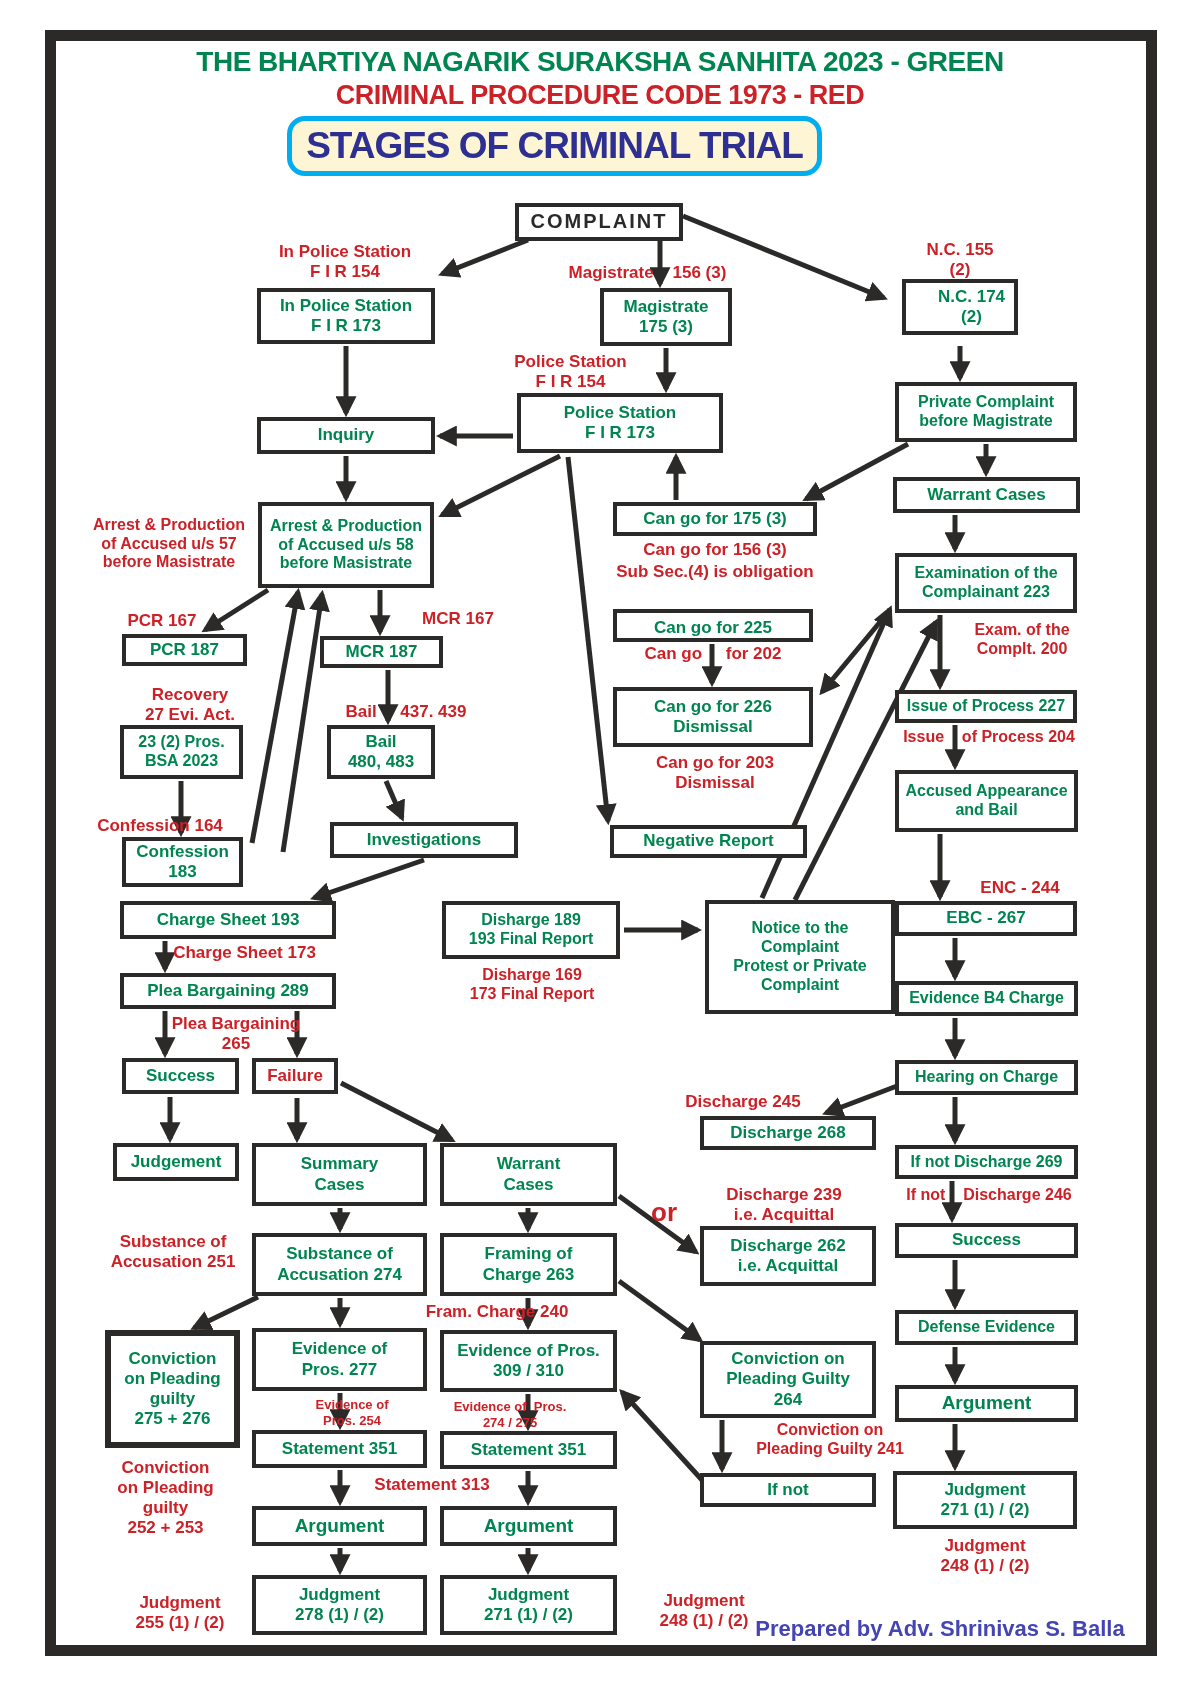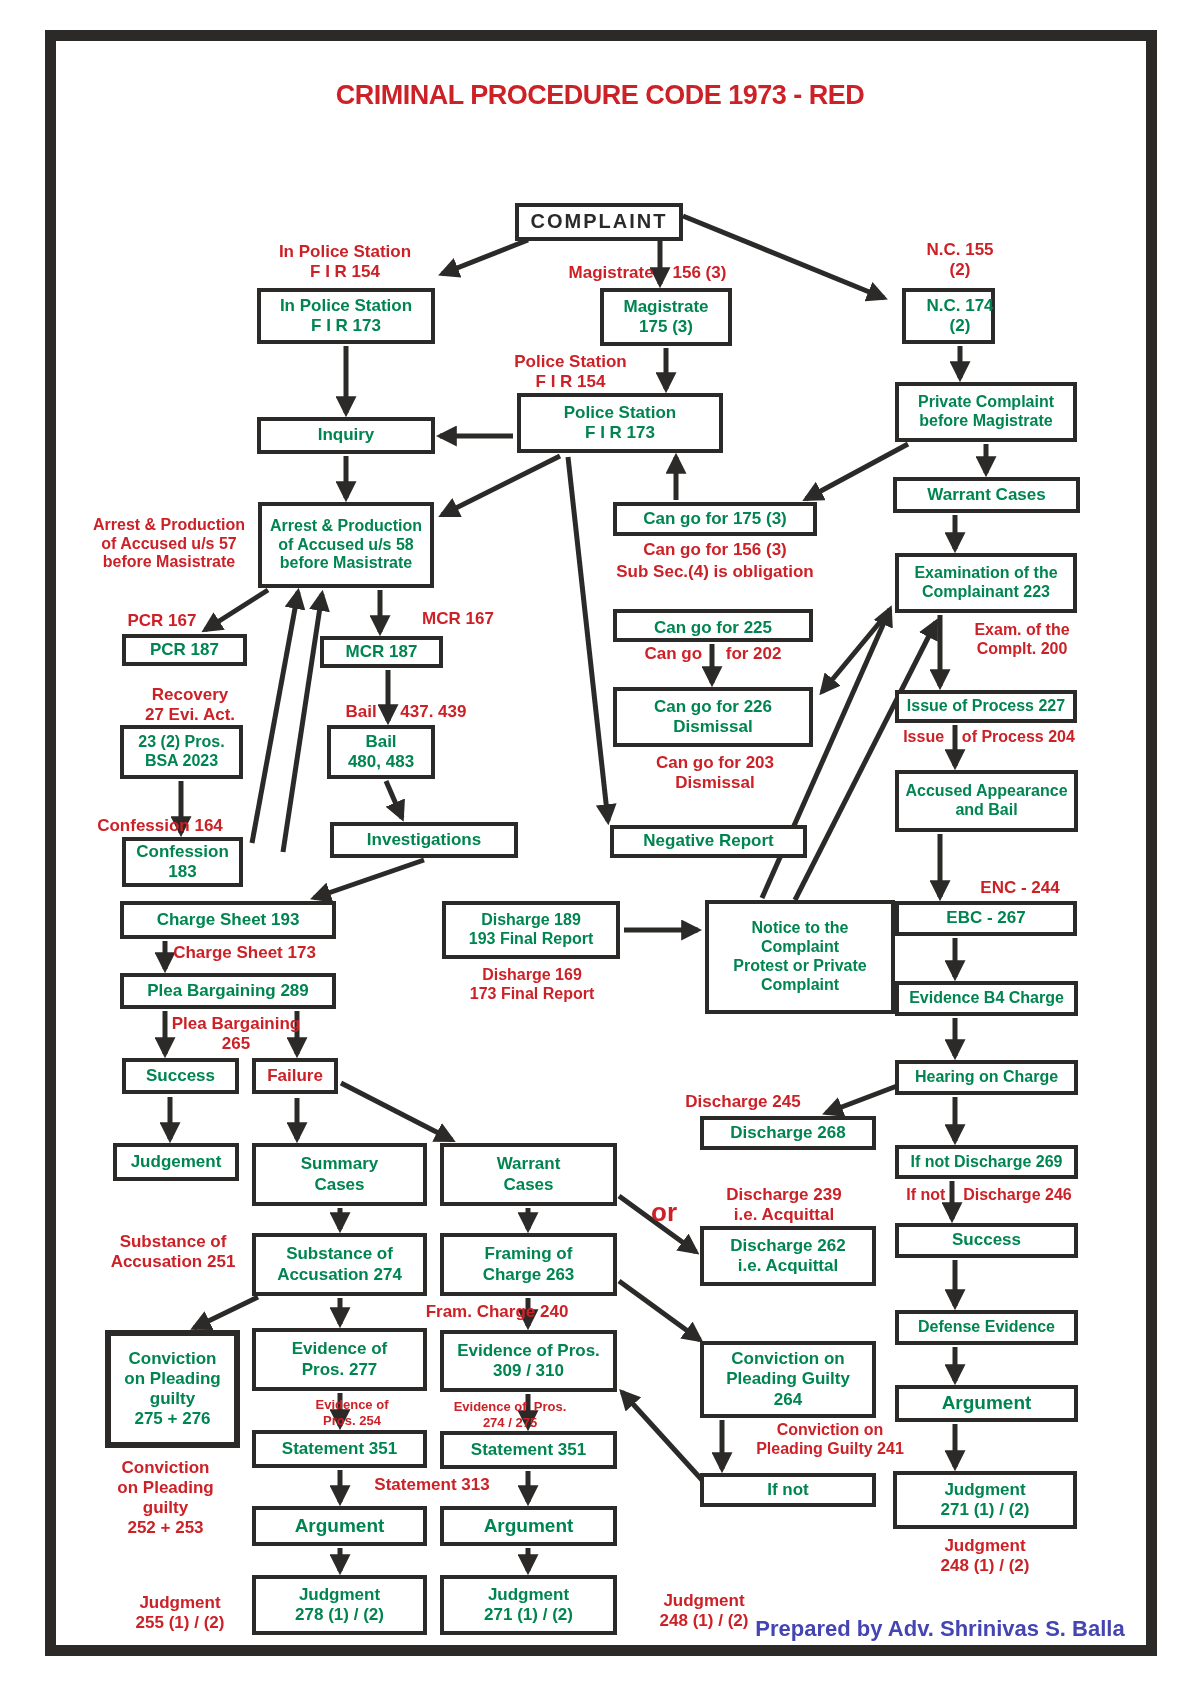--- a/index.html
+++ b/index.html
@@ -28,21 +28,25 @@
   .c-red{color:#cc2127;}
   .c-dark{color:#2b2a29;letter-spacing:2px;}
   .small{font-size:13px;line-height:1.25;}
 </style>
 </head>
 <body>
 
 <div id="page">
   <div id="frame"></div>
 
+  <div class="title" id="title1">THE BHARTIYA NAGARIK SURAKSHA SANHITA 2023 - GREEN</div>
   <div class="title" id="title2">CRIMINAL PROCEDURE CODE 1973 - RED</div>
+  <div id="banner">
+    <span>STAGES OF CRIMINAL TRIAL</span>
+  </div>
 
   <svg id="arrows" viewBox="0 0 1200 1696">
     <defs>
       <marker id="ah" viewBox="0 0 10 10" refX="8" refY="5" markerWidth="4.2" markerHeight="4.2" orient="auto-start-reverse">
         <path d="M0,0 L10,5 L0,10 z" fill="#2b2a29"></path>
       </marker>
     </defs>
   <line x1="528" y1="240" x2="442" y2="274" marker-end="url(#ah)"></line>
       <line x1="660" y1="241" x2="660" y2="284" marker-end="url(#ah)"></line>
       <line x1="683" y1="216" x2="884" y2="298" marker-end="url(#ah)"></line>
@@ -120,21 +124,21 @@
         <div>Magistrate    156 (3)</div>
       </div>
       <div class="node box c-green" style="left: 600px; top: 288px; width: 132px; height: 58px;">
         <div>Magistrate</div>
         <div>175 (3)</div>
       </div>
       <div class="node label c-red" style="left: 905px; top: 238px; width: 110px; height: 44px;">
         <div>N.C. 155</div>
         <div>(2)</div>
       </div>
-      <div class="node box c-green" style="left: 902px; top: 288px; width: 93px; height: 56px; padding-left: 23px;">
+      <div class="node box c-green" style="left: 902px; top: 279px; width: 116px; height: 56px; padding-left: 23px;">
         <div>N.C. 174</div>
         <div>(2)</div>
       </div>
       <div class="node label c-red" style="left: 488px; top: 350px; width: 165px; height: 44px;">
         <div>Police Station</div>
         <div>F I R 154</div>
       </div>
       <div class="node box c-green" style="left: 517px; top: 393px; width: 206px; height: 60px;">
         <div>Police Station</div>
         <div>F I R 173</div>

